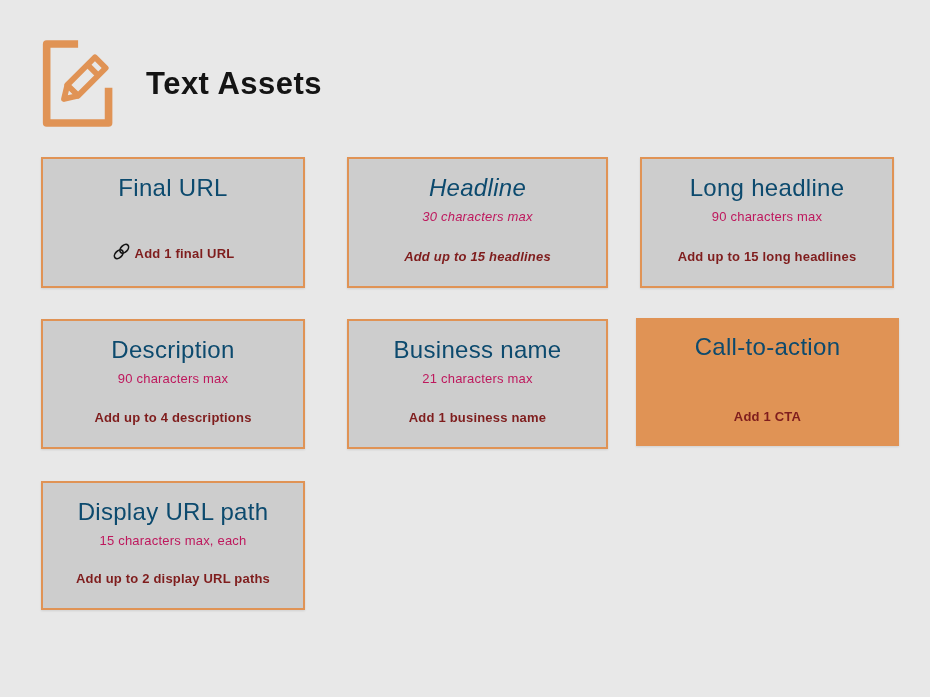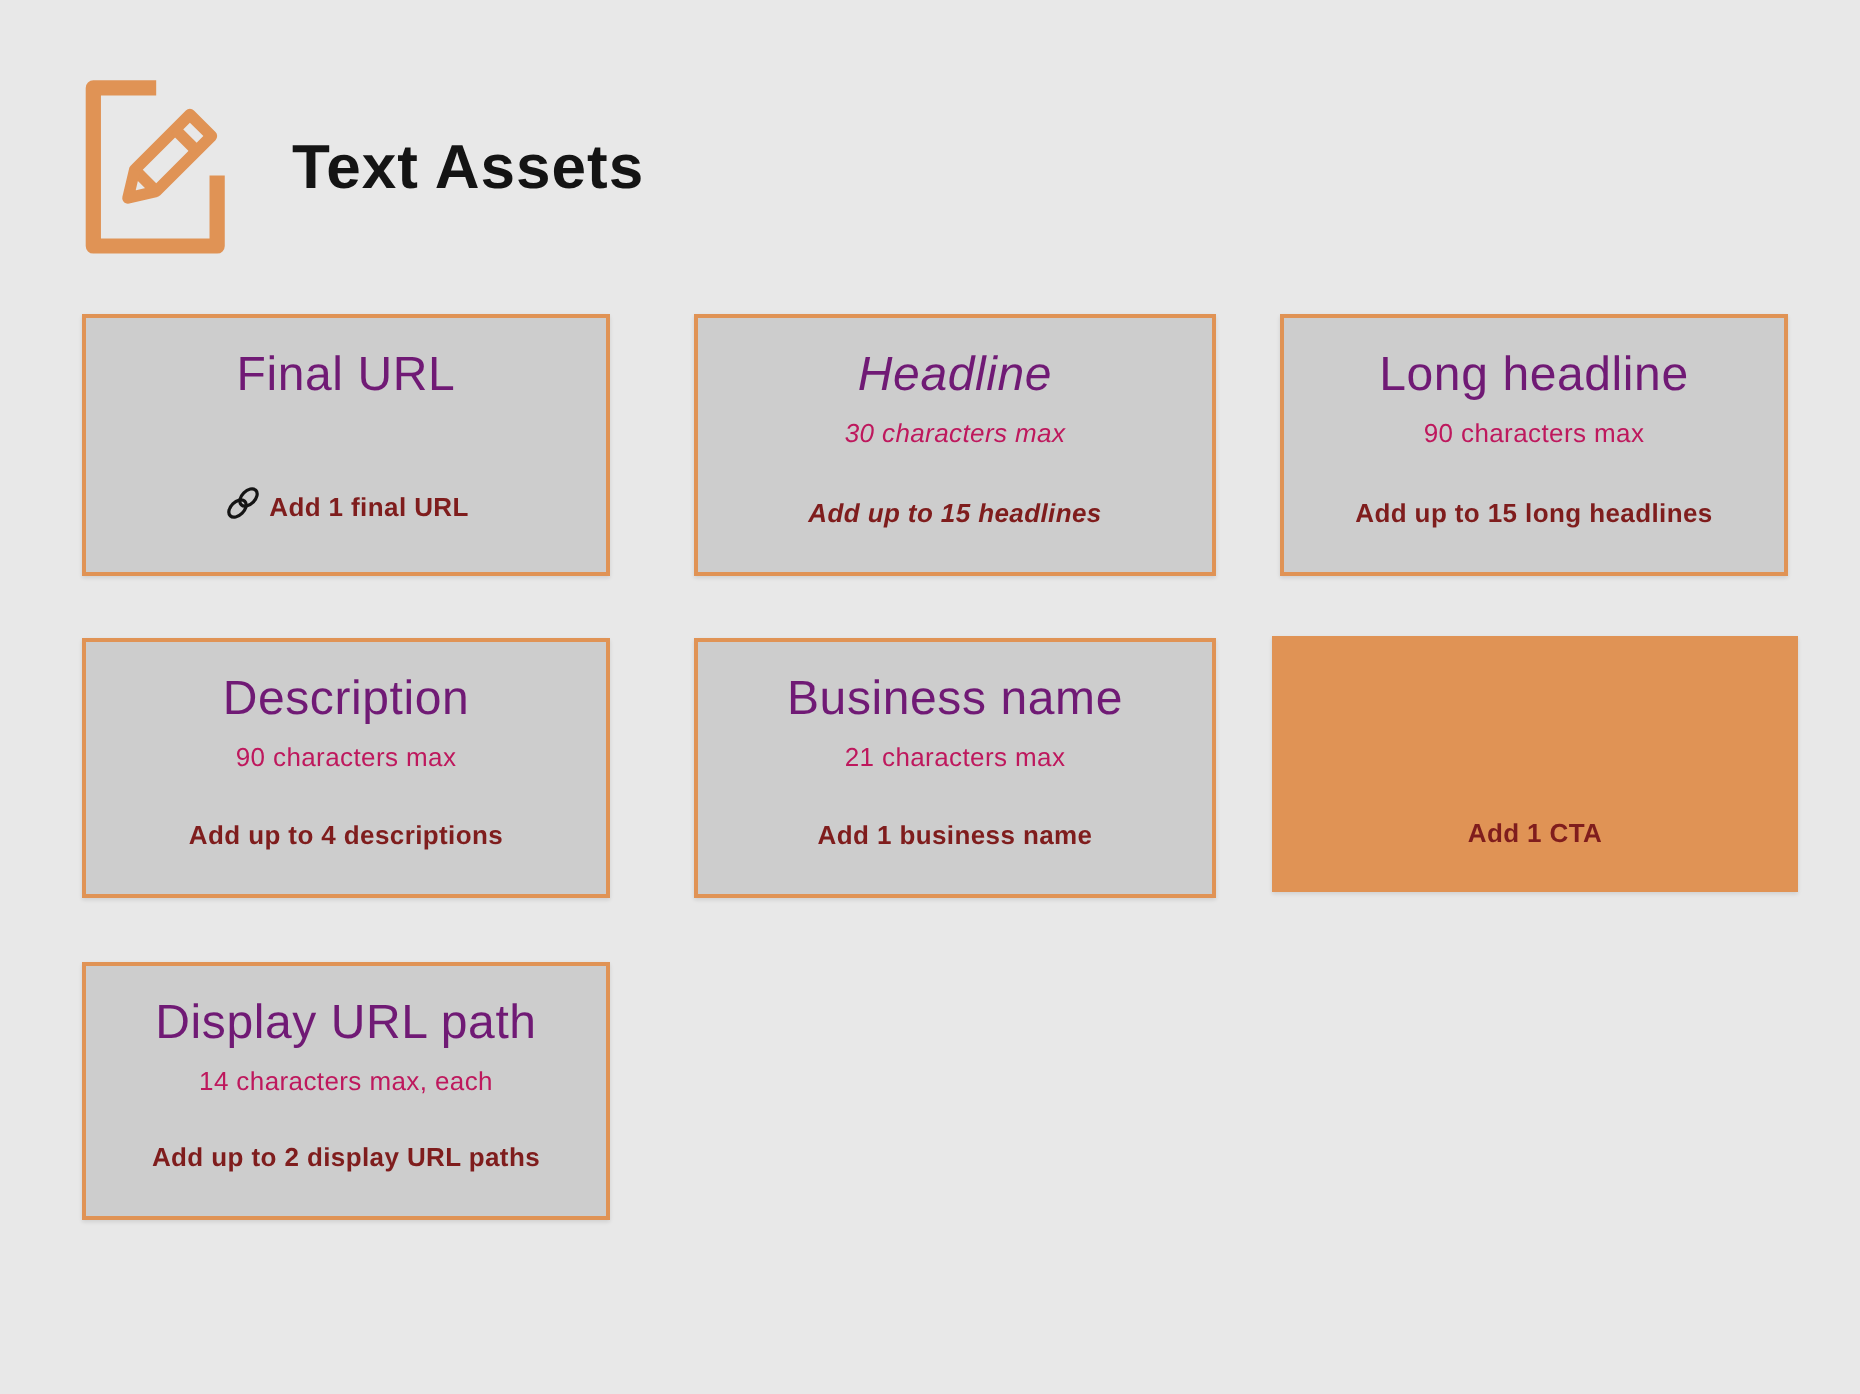--- a/index.html
+++ b/index.html
@@ -43,21 +43,21 @@
   }
   .card.orange {
     background: #E09355;
     border: none;
   }
   .card-title {
     margin-top: 15px;
     font-size: 24px;
     font-weight: 400;
     letter-spacing: 0.3px;
-    color: #701a75;
+    color: #0c4a6e;
   }
   .card-subtitle {
     margin-top: 7px;
     font-size: 13px;
     color: #be185d;
     letter-spacing: 0.2px;
   }
   .card-note {
     position: absolute;
     left: 0;
@@ -133,22 +133,23 @@
     <div class="card-note">Add up to 4 descriptions</div>
   </div>
 
   <div class="card" id="card-business-name">
     <div class="card-title">Business name</div>
     <div class="card-subtitle">21 characters max</div>
     <div class="card-note">Add 1 business name</div>
   </div>
 
   <div class="card orange" id="card-call-to-action">
+    <div class="card-title">Call-to-action</div>
     <div class="card-note">Add 1 CTA</div>
   </div>
 
   <div class="card" id="card-display-url-path">
     <div class="card-title">Display URL path</div>
-    <div class="card-subtitle">14 characters max, each</div>
+    <div class="card-subtitle">15 characters max, each</div>
     <div class="card-note">Add up to 2 display URL paths</div>
   </div>
 
 </div>
 
 </body></html>

